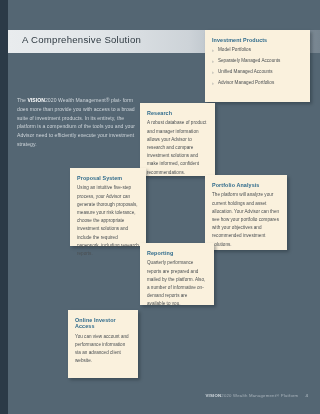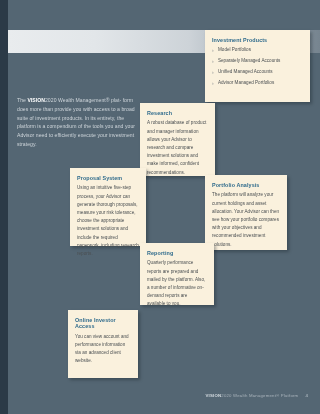--- a/index.html
+++ b/index.html
@@ -145,20 +145,21 @@
   .footer .pg { margin-left: 7px; color: #c3ccd3; }
 </style>
 </head>
 <body>
 
 <div id="page">
 
   <div class="spine"></div>
 
   <div class="header-band"></div>
+  <div class="header-title">A Comprehensive Solution</div>
 
   <div class="intro">
     <span>The </span><b>VISION</b><span>2020 Wealth Management® plat-</span>
     <span>form does more than provide you with access to a broad suite of investment products. In its entirety, the platform is a compendium of the tools you and your Advisor need to efficiently execute your investment strategy.</span>
   </div>
 
   <div class="card products">
     <h3>Investment Products</h3>
     <ul class="product-list">
       <li>Model Portfolios</li>

